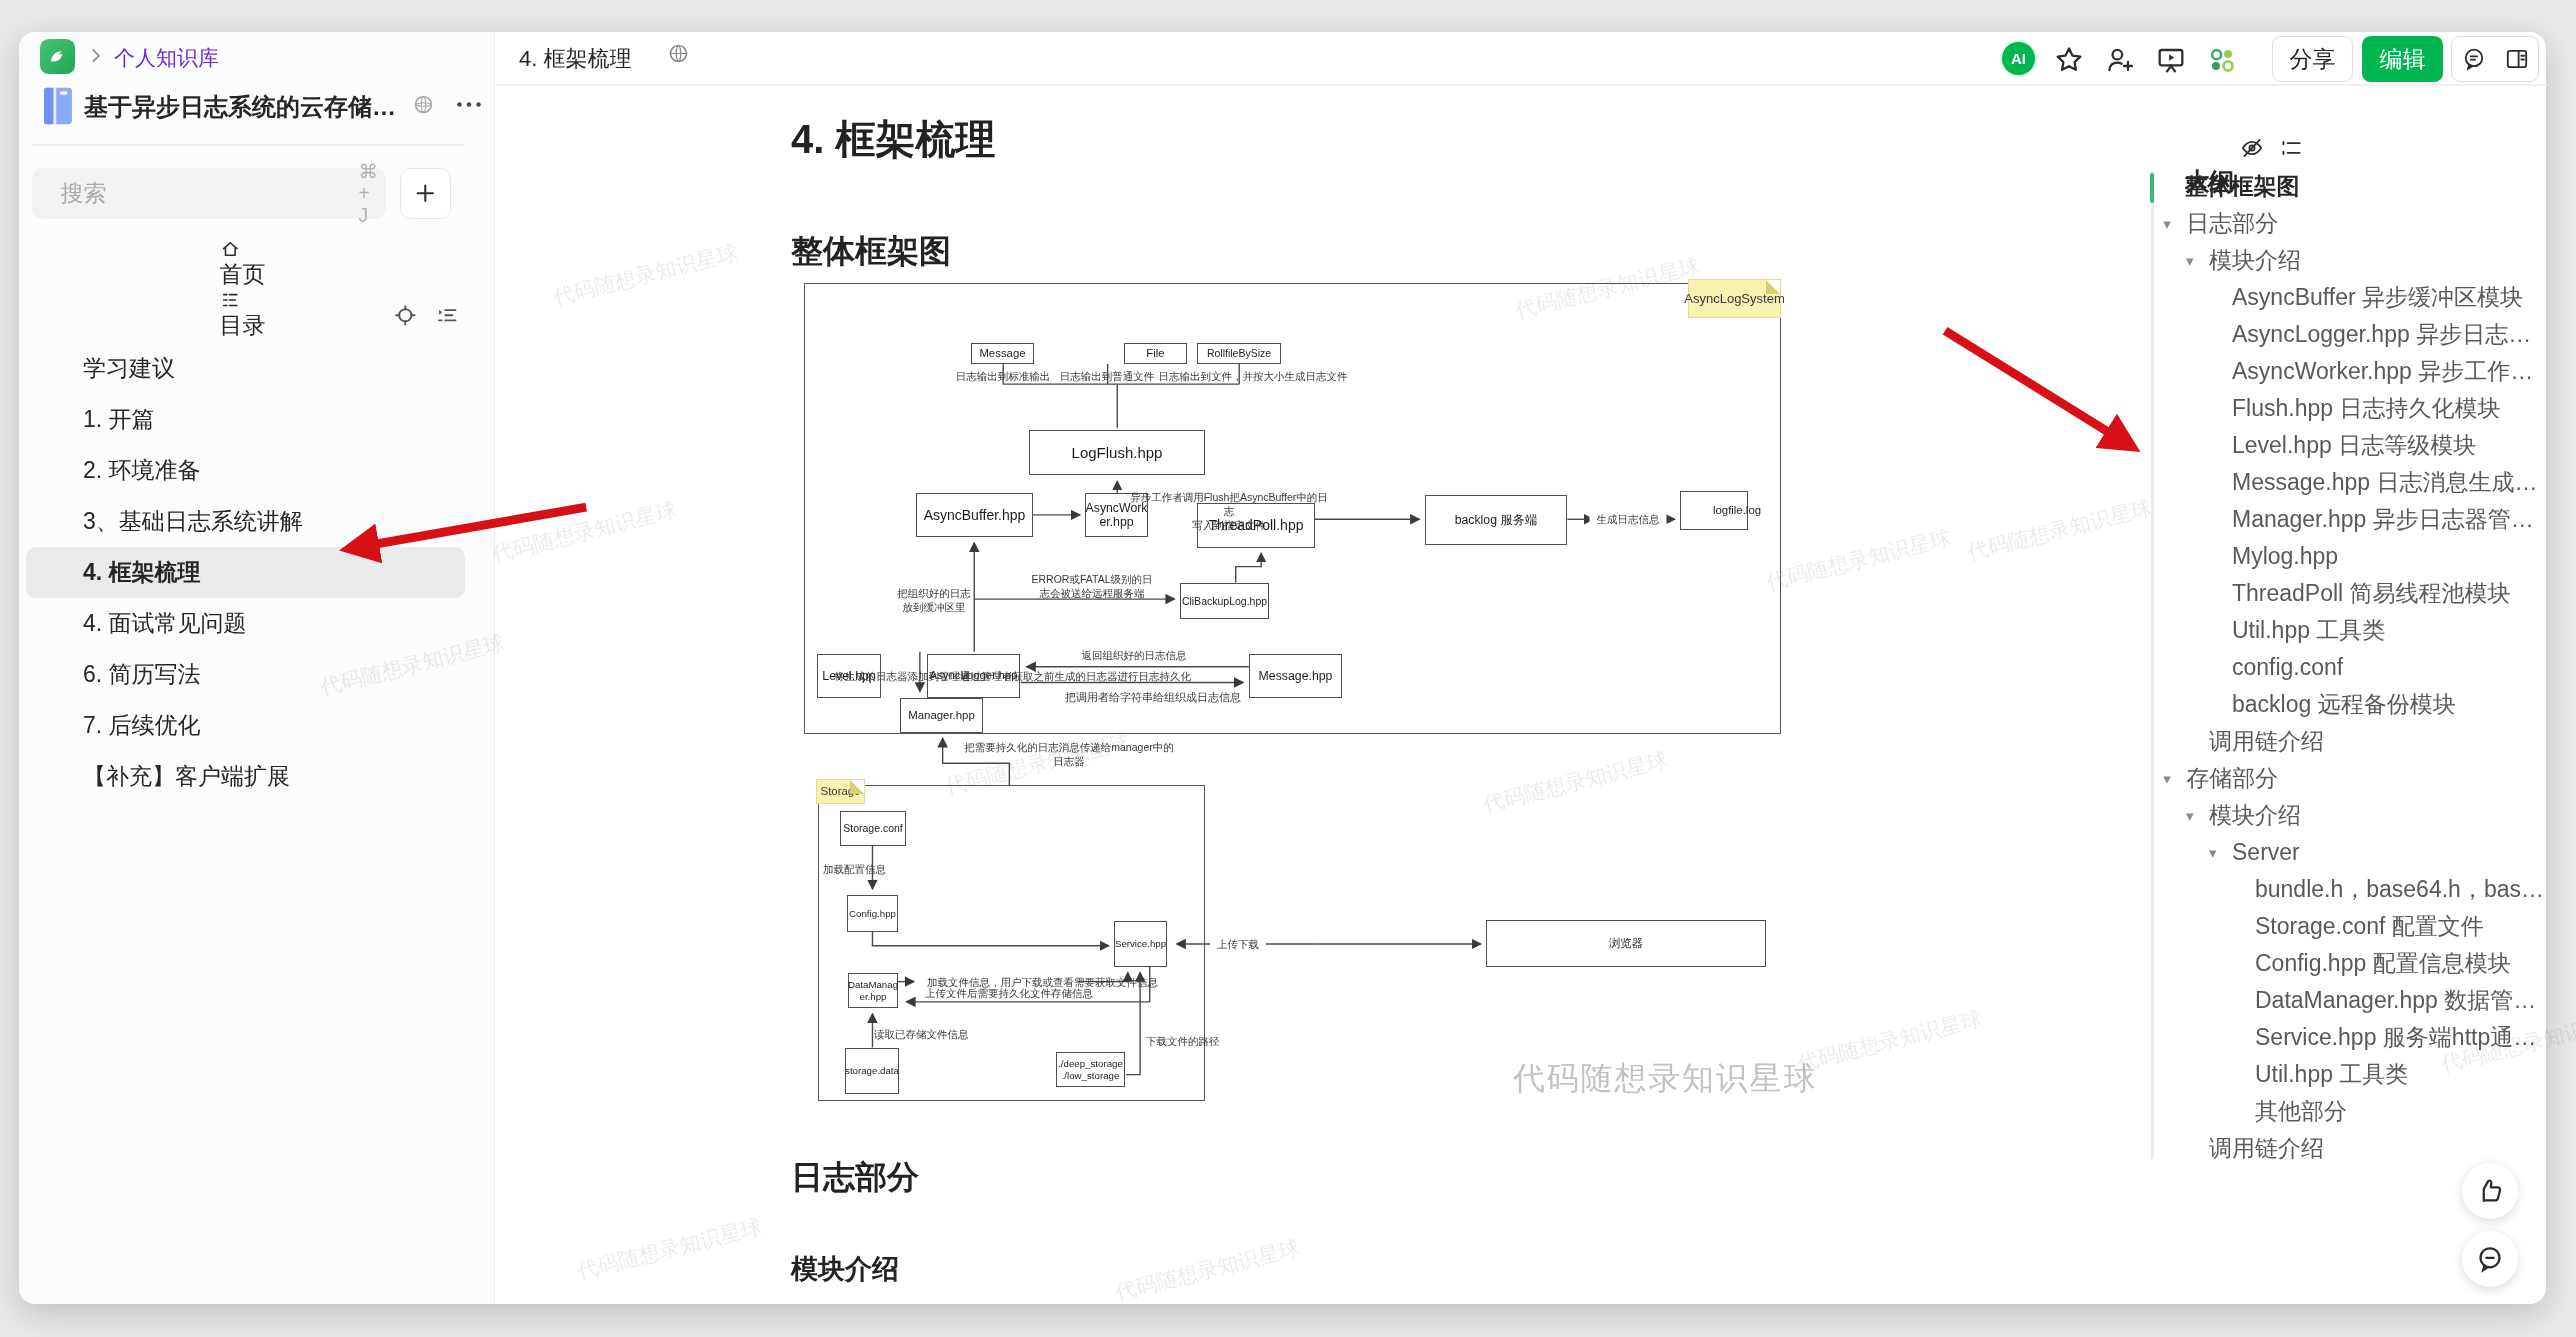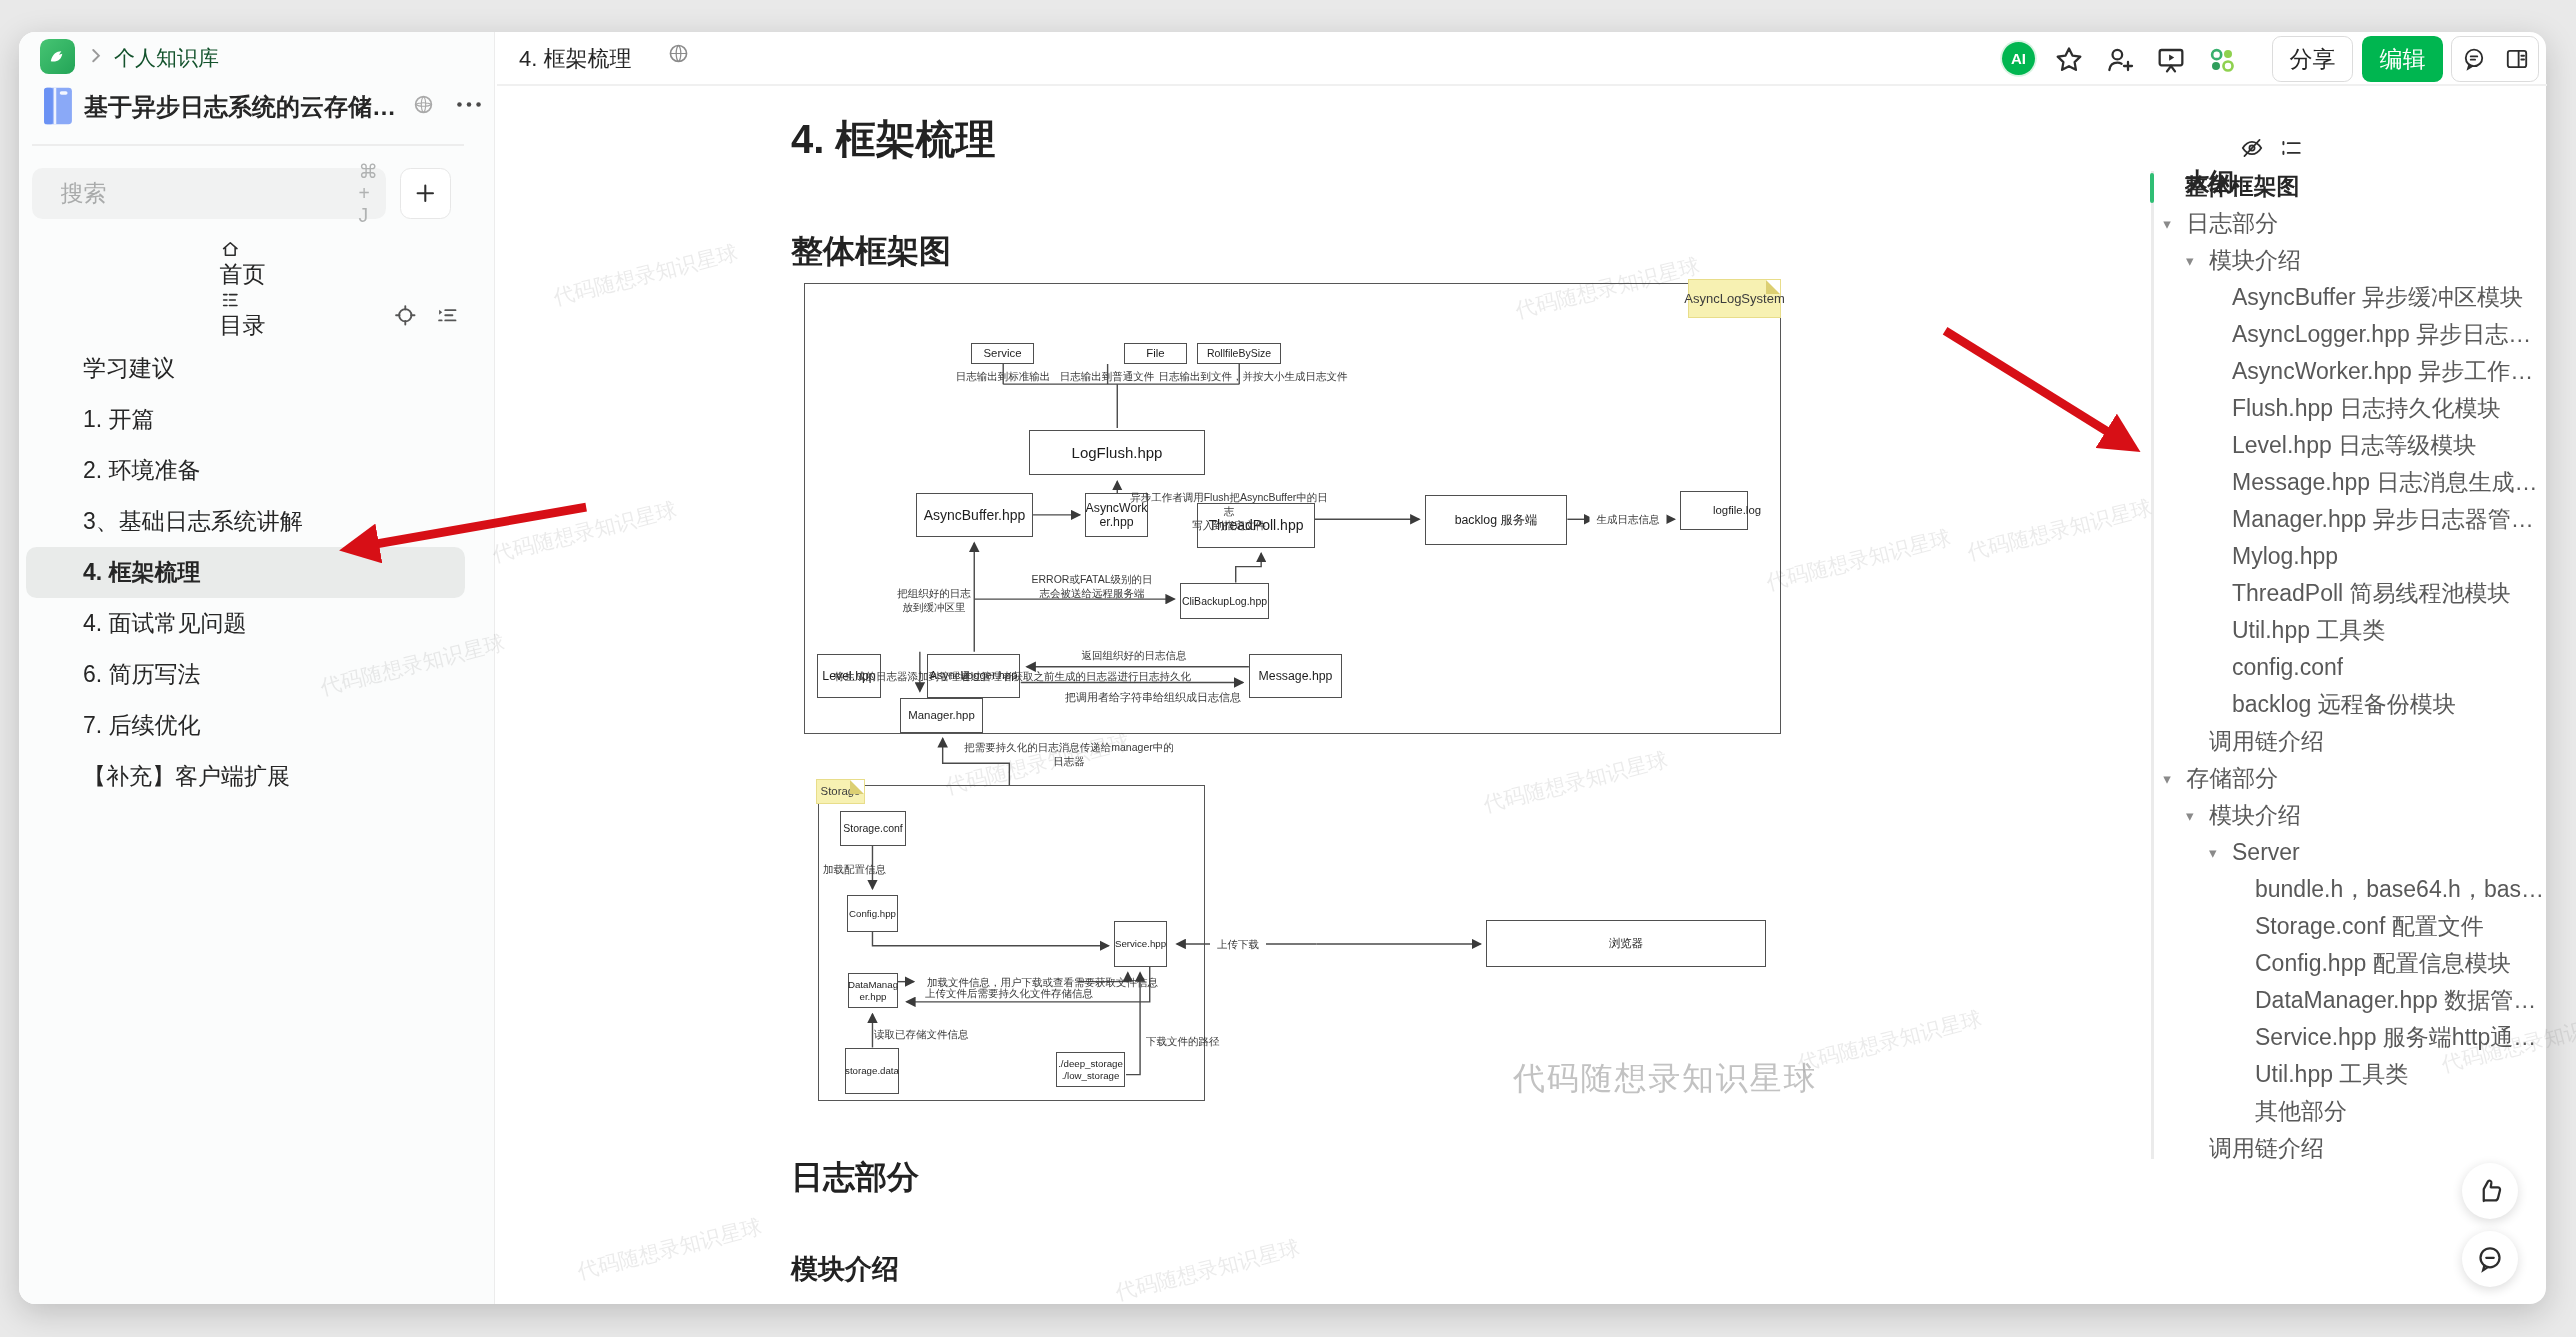--- a/index.html
+++ b/index.html
@@ -5,21 +5,21 @@
   html,body{margin:0;padding:0;background:#e9e9e9;}
   *{box-sizing:border-box;font-family:"Liberation Sans","DejaVu Sans",sans-serif;}
   .canvas{position:relative;width:2576px;height:1337px;background:#e9e9e9;overflow:hidden;}
   .abs{position:absolute;}
   .window{position:absolute;left:19.3px;top:32px;width:2527px;height:1272px;background:#fff;border-radius:16px;
           box-shadow:0 8.8px 32px rgba(0,0,0,.18);}
   .sidebar-bg{position:absolute;left:19.3px;top:32px;width:476px;height:1272px;background:#fbfcfc;
               border-right:1.8px solid #ececec;border-radius:16px 0 0 16px;}
   svg{display:block;}
   .txt{position:absolute;white-space:nowrap;color:#262626;}
-  .gray{color:#14532d;}
+  .gray{color:#6d28d9;}
   
   .search-pill{position:absolute;left:32px;top:168px;width:354px;height:51px;background:#f1f2f2;border-radius:10.5px;
                display:flex;align-items:center;padding:0 16px;}
   .search-pill input{border:0;background:transparent;outline:none;flex:1;font-size:23px;color:#444;margin-left:10.5px;}
   .search-pill input::placeholder{color:#a9abab;}
   .kbd{color:#b0b2b2;font-size:19.3px;}
   .plus-btn{position:absolute;left:400px;top:168px;width:51px;height:51px;background:#fff;border:1.8px solid #e7e7e7;
             border-radius:10.5px;display:flex;align-items:center;justify-content:center;}
   .navrow{position:absolute;left:32px;width:421px;height:51px;display:flex;align-items:center;font-size:23px;color:#262626;flex-direction:column;}
   .chapters{position:absolute;left:26px;top:343px;width:439px;}
@@ -220,21 +220,21 @@
         <path d="M1023,1119H1041" marker-end="url(#ah)"></path>
         <path d="M1228,1119H1285V1109" marker-end="url(#ah)"></path>
         <path d="M1310,1102V1142H1033" marker-end="url(#ah)"></path>
         <path d="M994,1194V1156" marker-end="url(#ah)"></path>
         <path d="M1283,1225H1299V1109" marker-end="url(#ah)"></path>
         <path d="M1500,1076H1341" marker-end="url(#ah)"></path>
         <path d="M1500,1076H1687" marker-end="url(#ah)"></path>
       </g>
     </svg>
 
-    <div class="dnode" style="left:971px;top:343px;width:63px;height:21px;font-size:11.4px;">Service</div>
+    <div class="dnode" style="left:971px;top:343px;width:63px;height:21px;font-size:11.4px;">Message</div>
     <div class="dnode" style="left:1076px;top:343px;width:63px;height:21px;font-size:11.4px;margin-left:48px;">File</div>
     <div class="dnode" style="left:1197px;top:343px;width:84px;height:21px;font-size:10.5px;">RollfileBySize</div>
     <div class="dnode" style="left:1029px;top:430px;width:176px;height:45px;font-size:15px;">LogFlush.hpp</div>
     <div class="dnode" style="left:916px;top:493px;width:117px;height:44px;font-size:14px;">AsyncBuffer.hpp</div>
     <div class="dnode" style="left:1085px;top:493px;width:63px;height:44px;font-size:12.3px;">AsyncWork
 er.hpp</div>
     <div class="dnode" style="left:1197px;top:503px;width:118px;height:45px;font-size:14px;">ThreadPoll.hpp</div>
     <div class="dnode" style="left:1180px;top:583px;width:89px;height:36px;font-size:10.5px;">CliBackupLog.hpp</div>
     <div class="dnode" style="left:817px;top:654px;width:64px;height:44px;font-size:12.3px;">Level.hpp</div>
     <div class="dnode" style="left:927px;top:654px;width:93px;height:44px;font-size:11.4px;">AsyncLogger.hpp</div>

